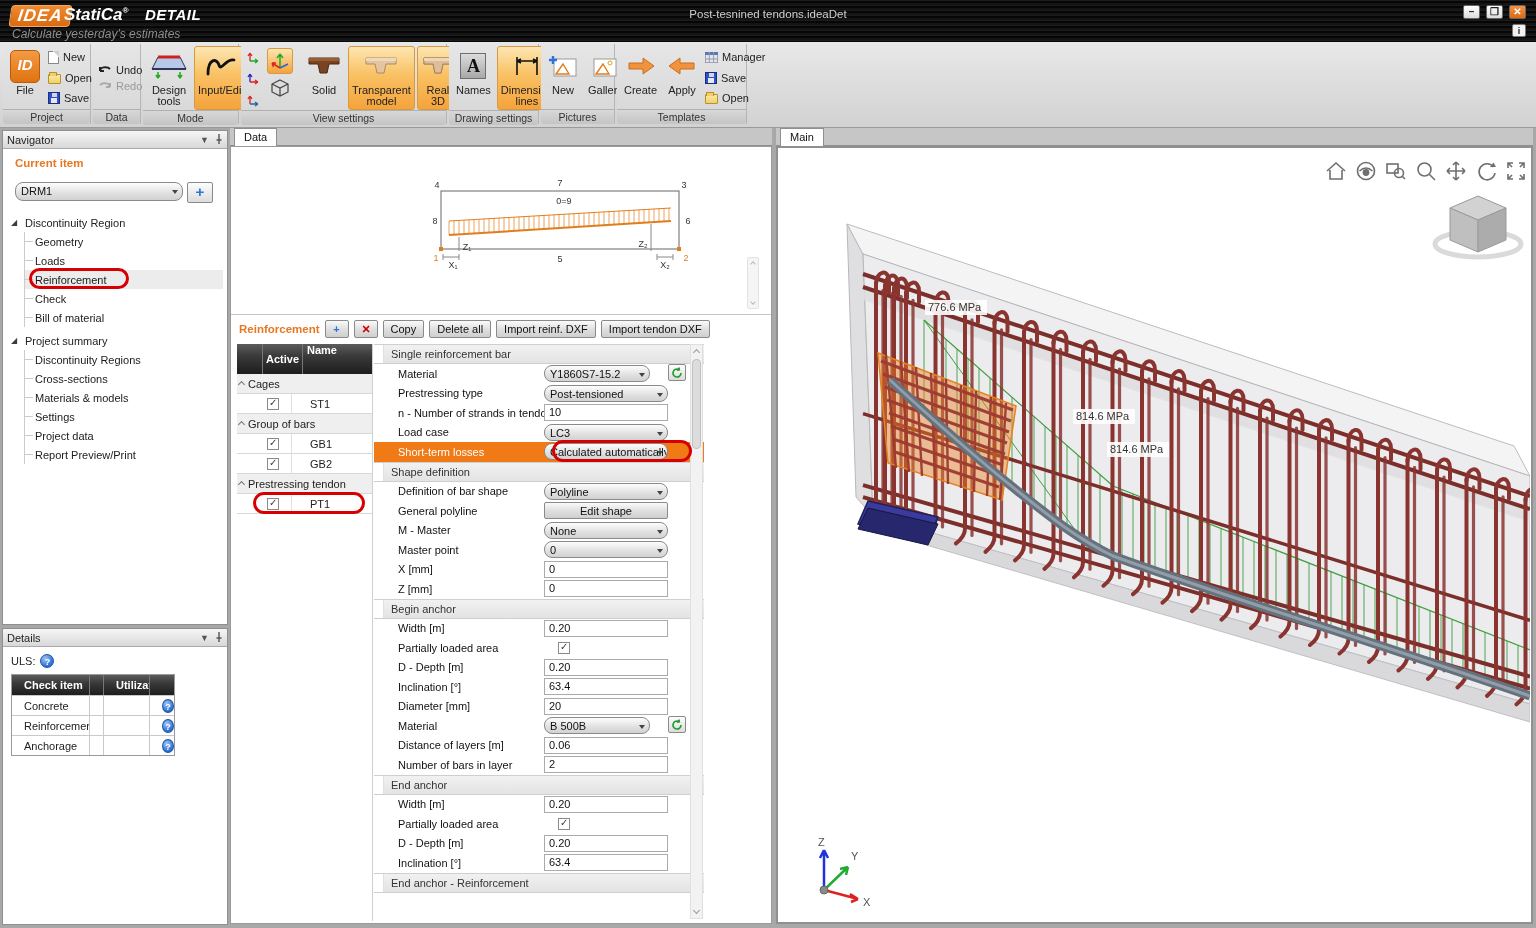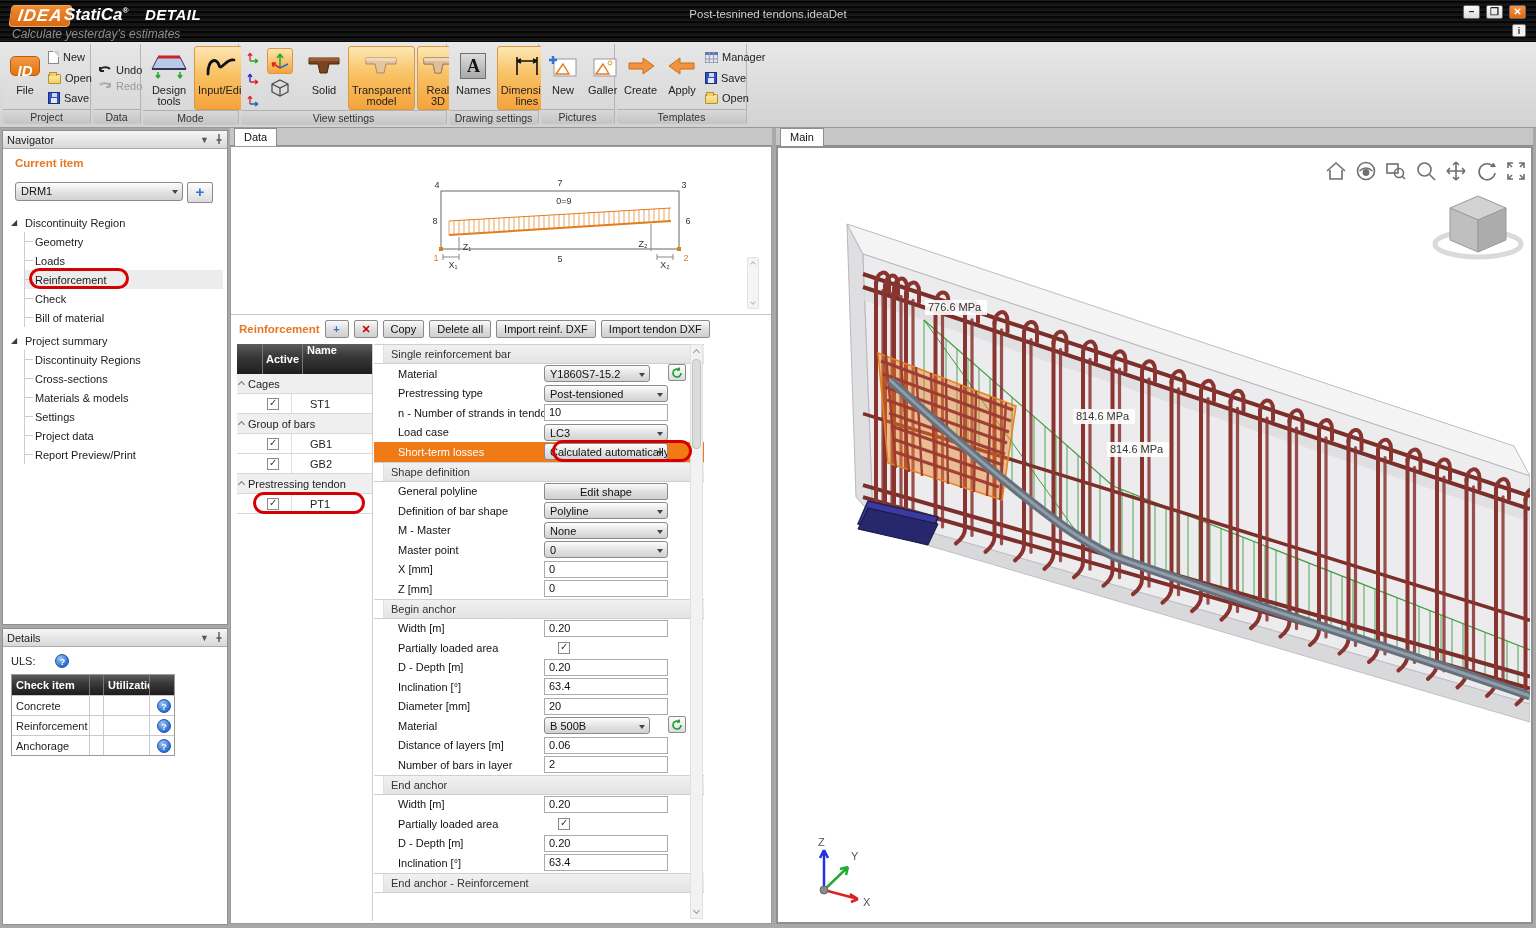--- a/index.html
+++ b/index.html
@@ -66,42 +66,42 @@
     display:flex; align-items:center; padding:0 4px; color:#222; }
   .phead .sp { flex:1; }
   .phico { color:#555; margin-left:6px; font-size:9px; }
   .tabstrip { position:absolute; height:18px; background:#c6c6c6; border-bottom:1px solid #8f8f8f; }
   .tab { position:absolute; top:0; height:18px; background:#fff; border:1px solid #8f8f8f; border-bottom:none;
     padding:0 9px; line-height:17px; color:#111; }
 
   
   .cur-item { color:#e87722; font-weight:bold; margin:8px 0 13px 12px; font-size:11.5px; }
   .combo { position:relative; background:linear-gradient(#fdfdfd,#e0e0e0 60%,#d2d2d2); border:1px solid #8a8a8a;
-    height:19px; line-height:17px; padding:0 14px 0 5px; color:#111; border-radius:3px; white-space:nowrap; overflow:hidden; }
+    height:19px; line-height:17px; padding:0 14px 0 5px; color:#111; border-radius:8px; white-space:nowrap; overflow:hidden; }
   .combo .car { position:absolute; right:4px; top:7px; width:0; height:0;
     border-left:3.5px solid transparent; border-right:3.5px solid transparent; border-top:4px solid #444; }
   .plusbtn { width:26px; height:21px; background:linear-gradient(#fdfdfd,#dcdcdc); border:1px solid #8a8a8a;
     border-radius:2px; color:#2e74d8; font-weight:bold; font-size:15px; text-align:center; line-height:18px; }
   .tree { margin:10px 0 0 8px; }
   .tnode { display:flex; align-items:center; height:19px; }
   .texp { width:14px; color:#3c3c3c; font-size:8px; }
   .tchildren { margin-left:13px; border-left:1px solid #ccc; padding-left:0; margin-bottom:4px; }
   .titem { position:relative; display:flex; align-items:center; height:19px; padding-left:10px; color:#1a1a1a; }
   .titem::before { content:""; position:absolute; left:0; top:9px; width:8px; border-top:1px solid #ccc; }
   .titem.sel { background:#ececec; margin-right:4px; }
   .ring { position:absolute; border:3px solid #d60000; border-radius:11px; pointer-events:none; z-index:5; }
 
   
-  .uls { display:flex; align-items:center; gap:20px; margin:7px 0 6px 8px; }
+  .uls { display:flex; align-items:center; gap:5px; margin:7px 0 6px 8px; }
   .qicon { width:14px; height:14px; border-radius:50%; background:radial-gradient(circle at 35% 30%,#9cc4f5,#2a6fd4 70%);
     color:#fff; font-weight:bold; font-size:9px; text-align:center; line-height:14px; border:1px solid #1c54a8; }
   .dtable { margin-left:8px; border:1px solid #9a9a9a; width:164px; }
   .drow { display:flex; height:20px; align-items:center; border-top:1px solid #c9c9c9; background:#fff; }
   .drow.head { background:linear-gradient(#5c5c5c,#3a3a3a 40%,#1d1d1d); color:#fff; font-weight:bold; border-top:none; }
-  .dcell { padding-left:4px; overflow:hidden; white-space:nowrap; height:100%; display:flex; align-items:center; }
+  .dcell { padding-left:12px; overflow:hidden; white-space:nowrap; height:100%; display:flex; align-items:center; }
   .dc0 { width:78px; border-right:1px solid #c9c9c9; }
   .dc1 { width:14px; border-right:1px solid #c9c9c9; }
   .dc2 { width:46px; border-right:1px solid #c9c9c9; }
   .dc3 { width:24px; justify-content:center; }
   .drow.head .dc0,.drow.head .dc1,.drow.head .dc2 { border-right:1px solid #777; }
 
   
   .silverbtn { background:linear-gradient(#fafafa,#e0e0e0 50%,#cfcfcf); border:1px solid #8a8a8a; border-radius:2px;
     height:18px; line-height:16px; padding:0 7px; color:#111; display:inline-block; }
   .reinf-title { color:#e87722; font-weight:bold; font-size:11.5px; }
@@ -151,21 +151,21 @@
   <div class="winbtn" style="right:33px">❐</div>
   <div class="winbtn close" style="right:10px">✕</div>
 </div>
 <div class="infobtn">i</div>
 
 <div class="ribbon">
   <div class="rgroup" style="width:88px">
     <div class="rbody">
       <div class="bigbtn">
         <span class="bicon">
-          <span style="display:inline-block;width:30px;height:20px;background:linear-gradient(#f49a45,#e0720f);border:1px solid #b85c0a;border-radius:5px;color:#fff;font-weight:bold;font-style:italic;font-size:15px;text-align:center;line-height:28px;">ID</span>
+          <span style="display:inline-block;width:30px;height:33px;background:linear-gradient(#f49a45,#e0720f);border:1px solid #b85c0a;border-radius:5px;color:#fff;font-weight:bold;font-style:italic;font-size:15px;text-align:center;line-height:28px;">ID</span>
         </span>
         <span>File</span>
       </div>
       <div class="smallcol">
         <div class="smallbtn">
             <span class="ic-doc"></span>
             <span>New</span>
           </div>
         <div class="smallbtn">
             <span class="ic-folder"></span>
@@ -661,26 +661,26 @@
         <span class="plabel">Load case</span>
         <div class="combo pctl"><span>LC3</span><span class="car"></span></div>
       </div>
       <div class="prow hl">
         <span class="plabel">Short-term losses</span>
         <div class="combo pctl"><span>Calculated automatically</span><span class="car"></span></div>
         <div class="ring" style="left: 178px; top: -2px; width: 140px; height: 22px;"></div>
       </div>
       <div class="psec">Shape definition</div>
       <div class="prow">
+        <span class="plabel">Definition of bar shape</span>
+        <div class="combo pctl"><span>Polyline</span><span class="car"></span></div>
+      </div>
+      <div class="prow">
         <span class="plabel">General polyline</span>
         <div class="silverbtn pctl pbtn">Edit shape</div>
-      </div>
-      <div class="prow">
-        <span class="plabel">Definition of bar shape</span>
-        <div class="combo pctl"><span>Polyline</span><span class="car"></span></div>
       </div>
       <div class="prow">
         <span class="plabel">M - Master</span>
         <div class="combo pctl"><span>None</span><span class="car"></span></div>
       </div>
       <div class="prow">
         <span class="plabel">Master point</span>
         <div class="combo pctl"><span>0</span><span class="car"></span></div>
       </div>
       <div class="prow">

